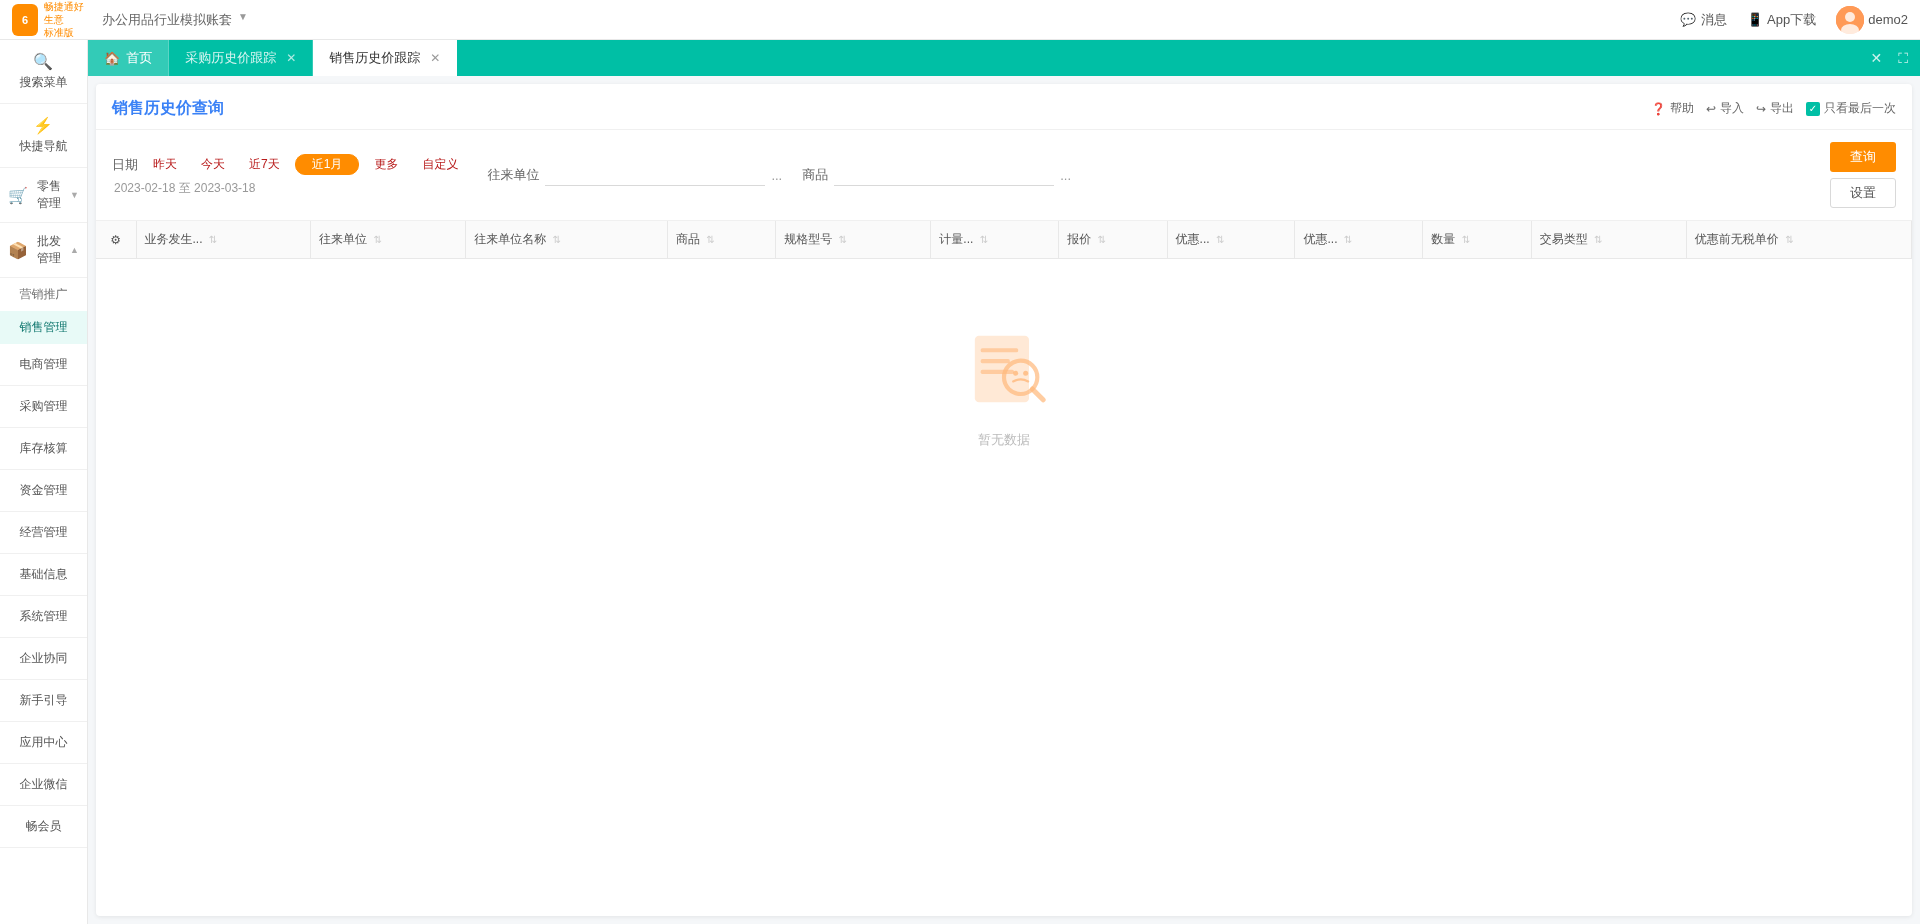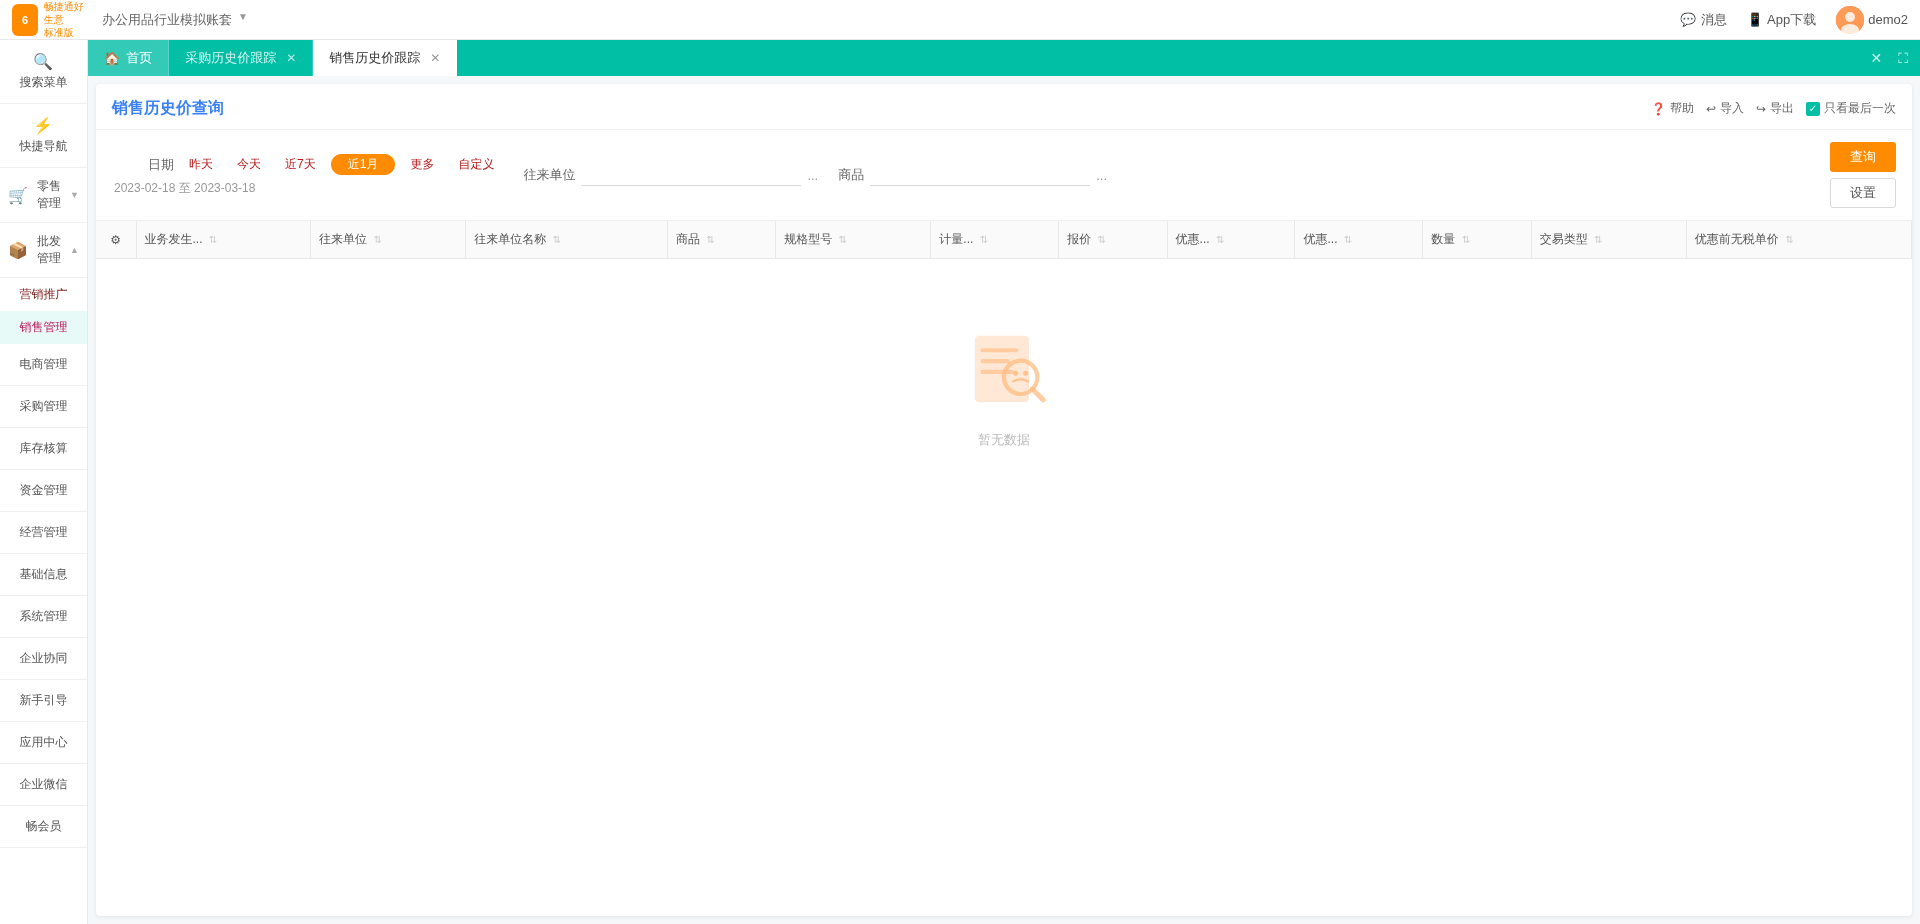--- a/index.html
+++ b/index.html
@@ -116,26 +116,26 @@
       padding: 10px 8px;
       gap: 4px;
     }
     .sidebar-item .item-icon { font-size: 16px; }
     .sidebar-sub-item {
       display: flex;
       flex-direction: column;
       align-items: center;
       padding: 8px 4px;
       cursor: pointer;
-      color: #7f1d1d;
+      color: #737373;
       font-size: 12px;
       text-align: center;
       gap: 2px;
     }
-    .sidebar-sub-item.active { color: #be185d; background: #e8faf7; }
+    .sidebar-sub-item.active { color: #0f766e; background: #e8faf7; }
 
     
     .tab-bar {
       height: 36px;
       background: #00bfa5;
       display: flex;
       align-items: center;
       padding: 0 0;
       flex-shrink: 0;
       gap: 0;
@@ -262,21 +262,20 @@
     }
     .date-filter {
       display: flex;
       flex-direction: column;
       gap: 4px;
     }
     .date-options {
       display: flex;
       align-items: center;
       gap: 6px;
-      margin-left: 36px;
     }
     .date-btn {
       padding: 2px 8px;
       border-radius: 3px;
       cursor: pointer;
       font-size: 12px;
       color: #b91c1c;
       border: 1px solid transparent;
     }
     .date-btn.active {

